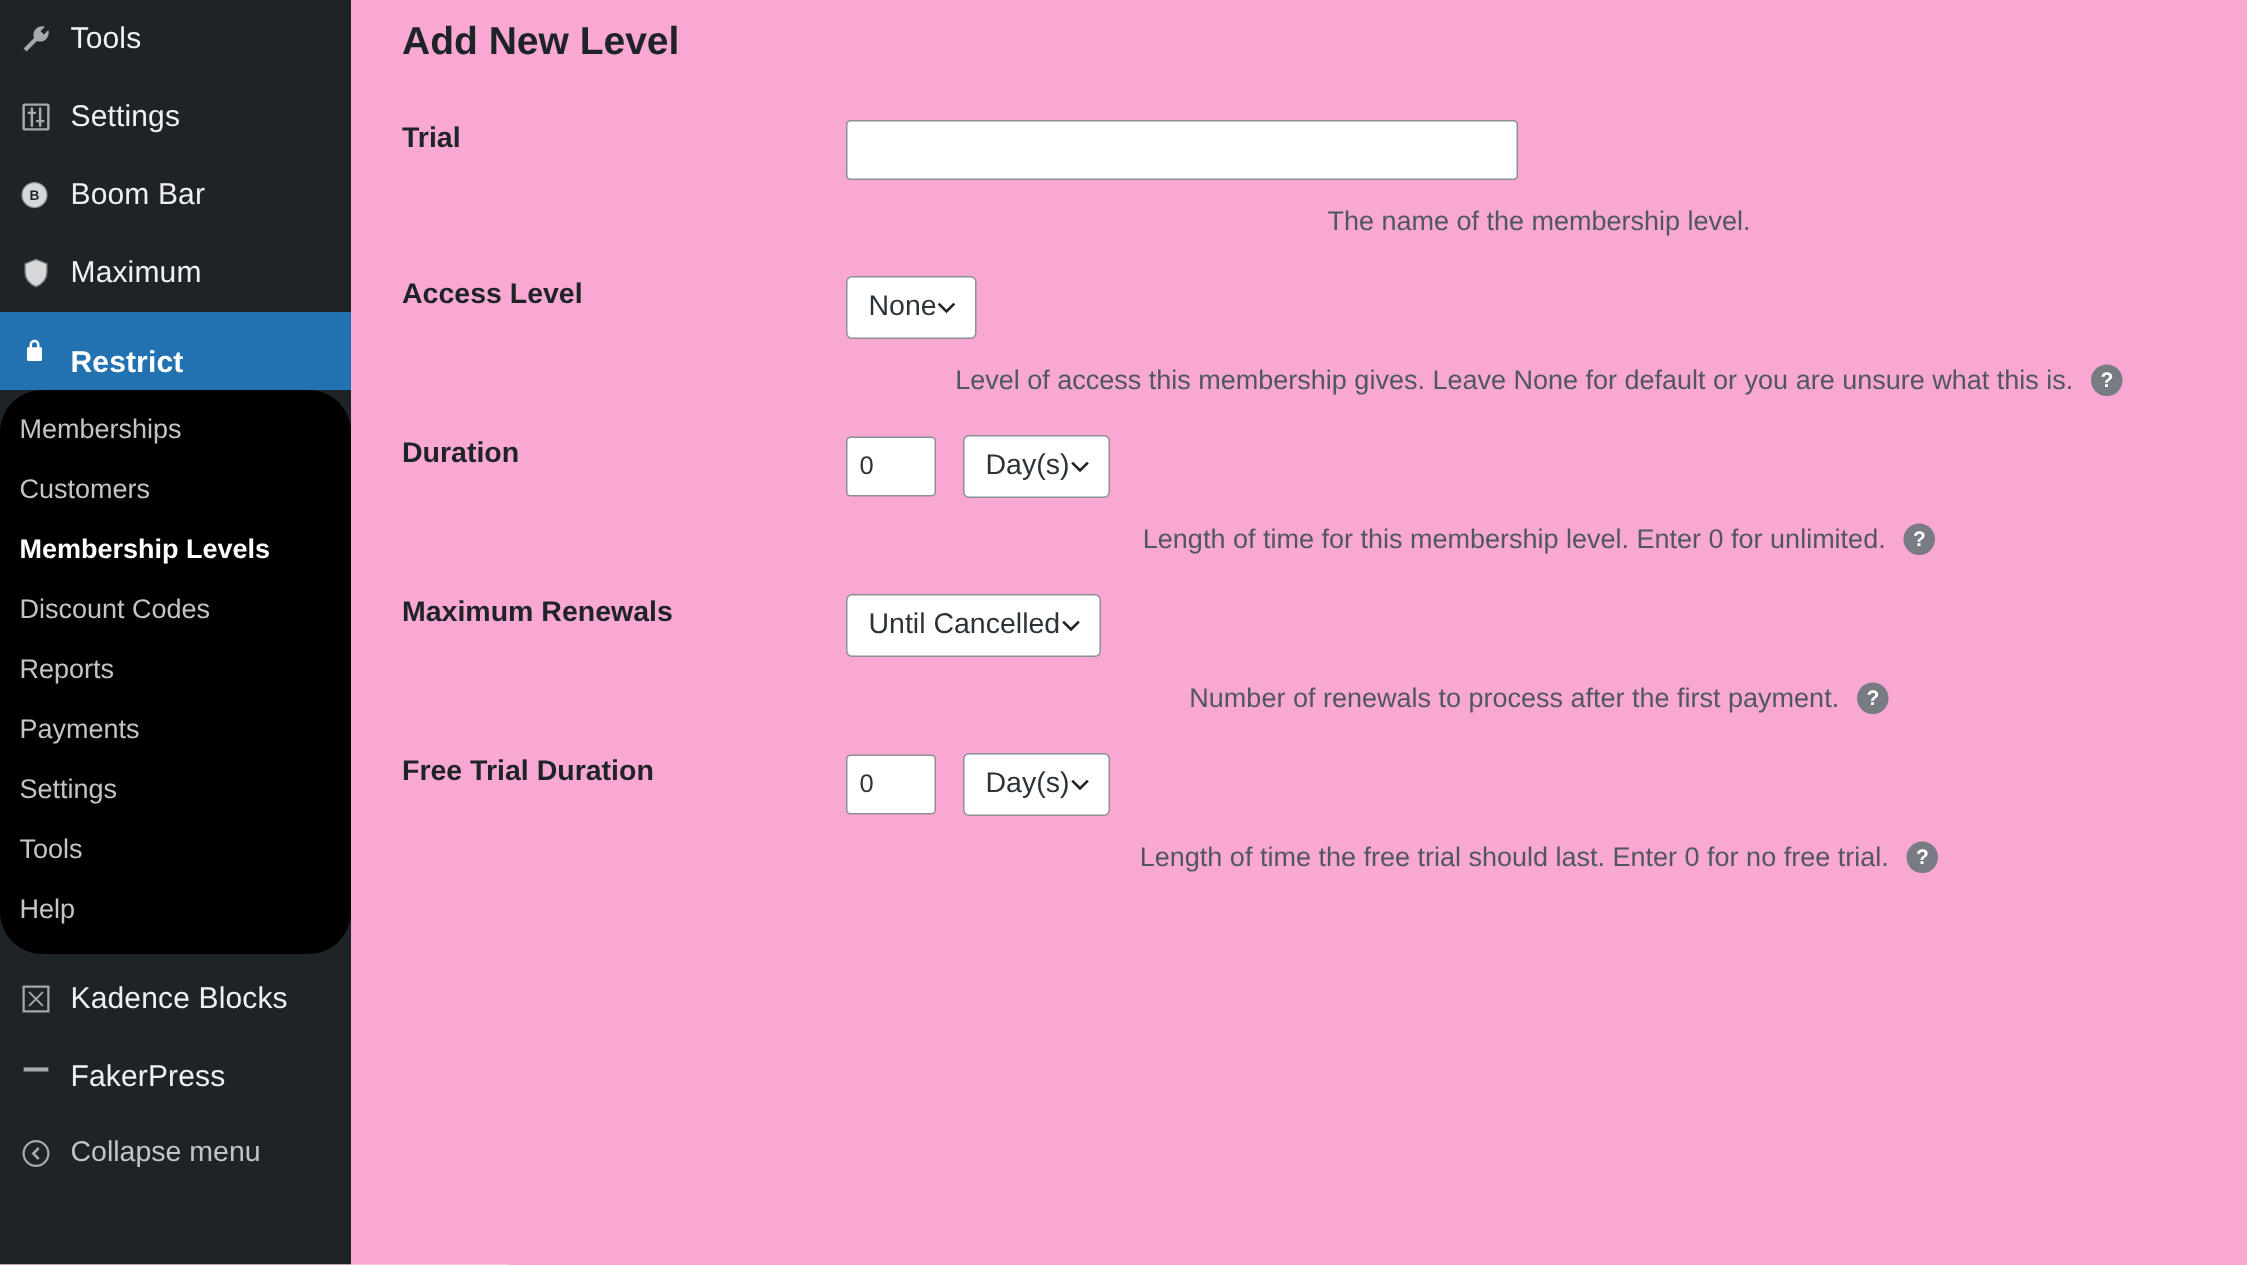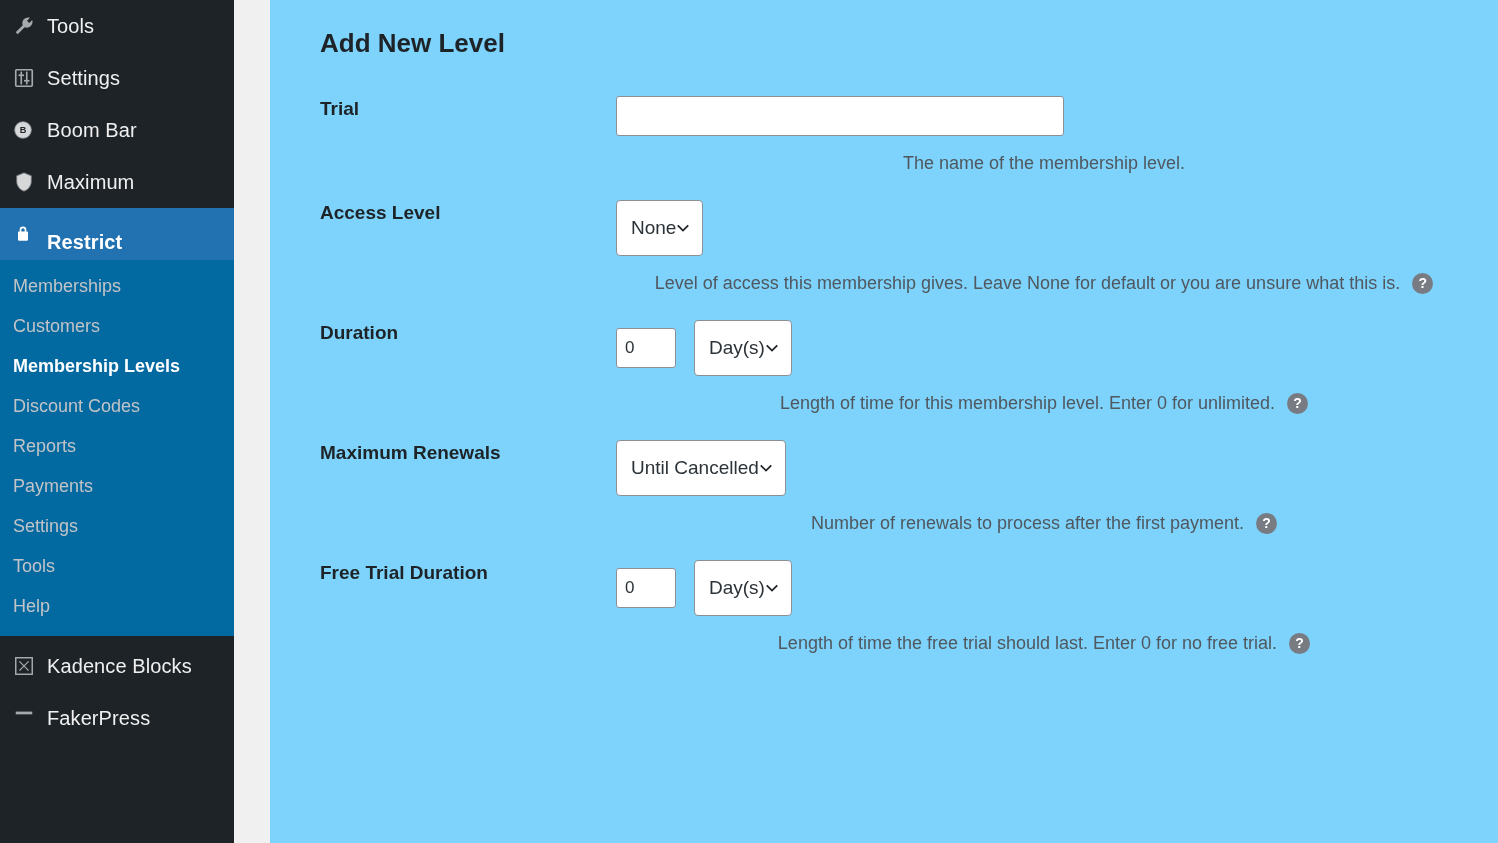--- a/index.html
+++ b/index.html
@@ -69,22 +69,23 @@
     top: 50%;
     transform: translateY(-50%);
     width: 0; height: 0;
     border-top: 8px solid transparent;
     border-bottom: 8px solid transparent;
     border-left: 8px solid #f0f0f1;
   }
 
   
   .submenu {
-    background: #0369a1;
+    background: #000000;
     padding: 6px 0 10px 0;
+    border-radius: 28px;
   }
   .submenu-item {
     display: block;
     padding: 6px 0 6px 13px;
     font-size: 18px;
     color: #c3c4c7;
     line-height: 28px;
   }
   .submenu-item.active {
     color: #fff;
@@ -108,25 +109,24 @@
     display: flex;
     align-items: center;
     color: #a7aaad;
   }
 
   .icon-svg { display:block; }
 
   
   .content {
     flex: 1;
-    background: #7dd3fc;
+    background: #f9a8d4;
     position: relative;
     overflow: hidden;
-    padding: 16px;
-    margin-left: 36px;
+    padding: 0;
   }
   .page-title {
     font-size: 26px;
     font-weight: 600;
     color: #1d2327;
     padding: 8px 0 0 34px;
     margin: 0;
     line-height: 38px;
   }
 
@@ -189,21 +189,21 @@
     font-size: 17px;
     padding: 4px 8px;
     color: #2c3338;
     font-family: "Liberation Sans", sans-serif;
     outline: none;
   }
 
   .select-wrap {
     display: inline-flex;
     align-items: center;
-    height: 56px;
+    height: 42px;
     border: 1px solid #8c8f94;
     border-radius: 4px;
     background: #fff;
     padding: 0 12px 0 14px;
     box-sizing: border-box;
     color: #2c3338;
     font-size: 19px;
   }
   .select-wrap .chev {
     width: 14px; height: 14px;
@@ -325,20 +325,29 @@
       </div>
       <div class="menu-item">
         <span class="mi-icon">
           <svg class="icon-svg" width="22" height="22" viewBox="0 0 24 24">
             <rect x="3" y="5" width="18" height="3" fill="#a7aaad"></rect>
           </svg>
         </span>
         <span class="mi-label">FakerPress</span>
       </div>
 
+      <div class="collapse">
+        <span class="ci">
+          <svg class="icon-svg" width="22" height="22" viewBox="0 0 24 24">
+            <circle cx="12" cy="12" r="9" fill="none" stroke="#a7aaad" stroke-width="1.6"></circle>
+            <path d="M14 8l-4 4 4 4" fill="none" stroke="#a7aaad" stroke-width="1.8"></path>
+          </svg>
+        </span>
+        <span>Collapse menu</span>
+      </div>
     </div>
   </div>
 
   <div class="content">
 
     <h1 class="page-title">Add New Level</h1>
 
     <table class="form-table">
       <tbody>
 

